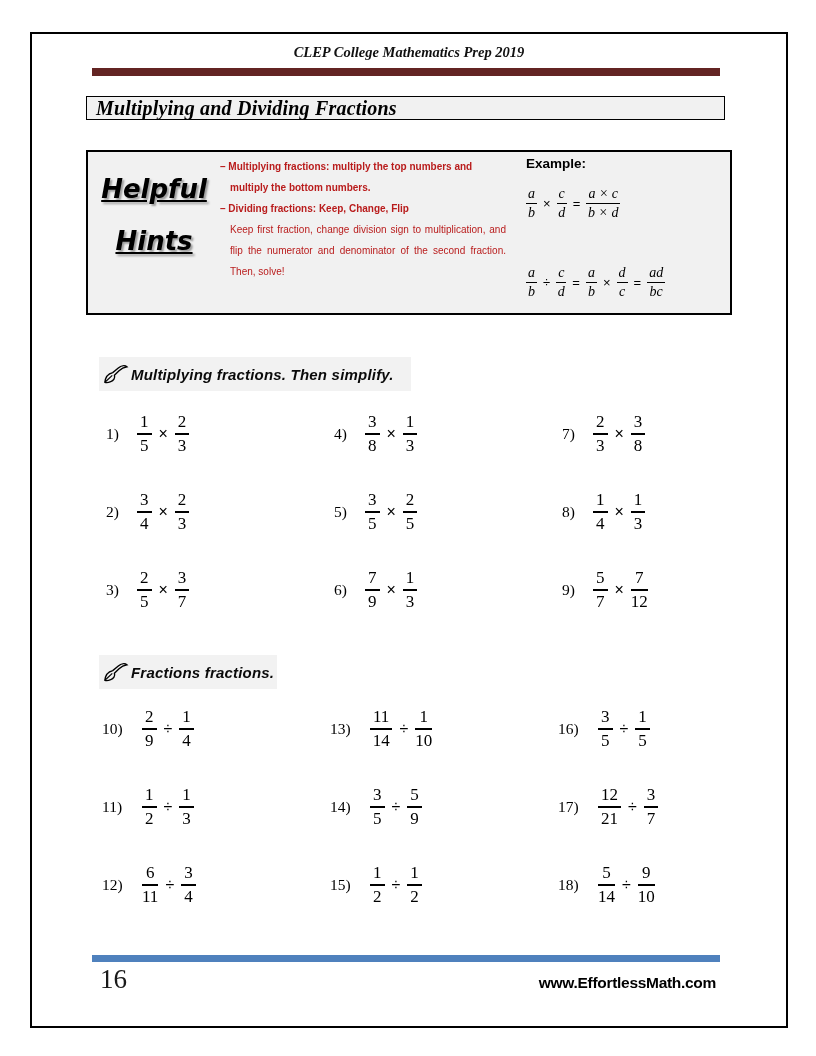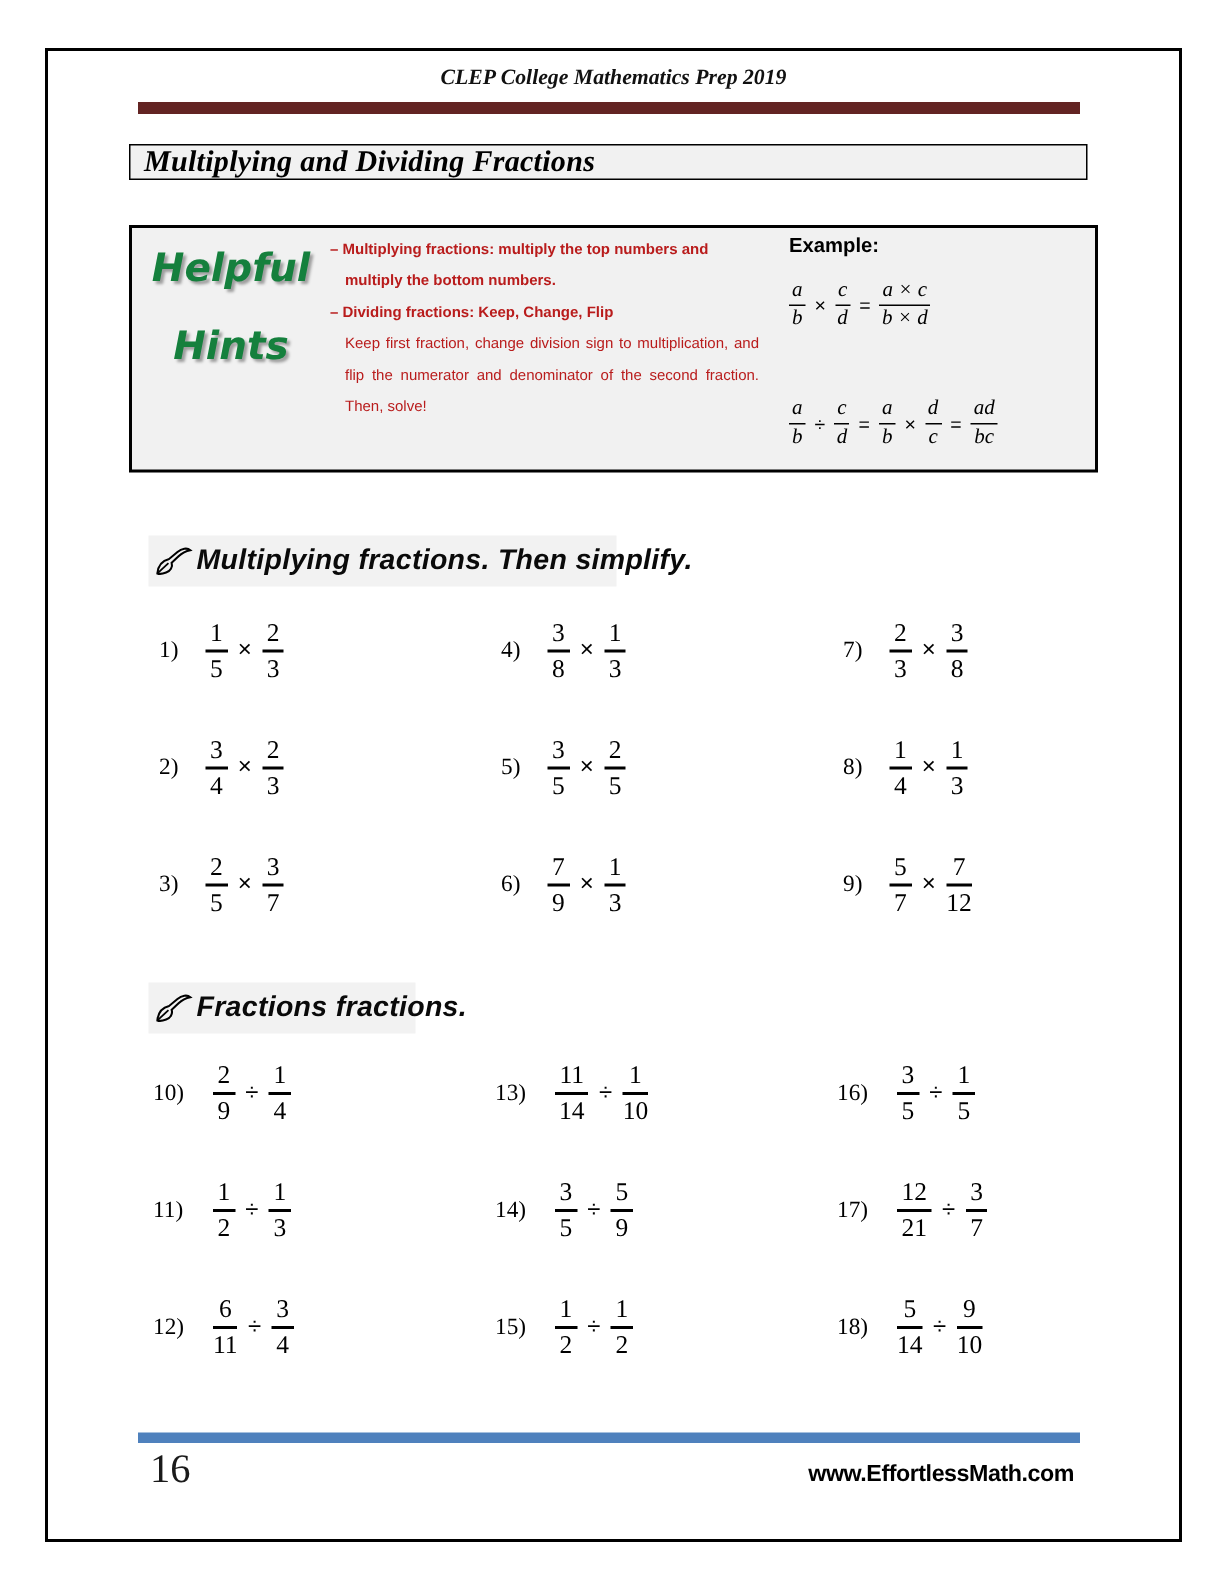--- a/index.html
+++ b/index.html
@@ -35,24 +35,25 @@
     font-weight:bold; font-style:italic; font-size:20px; color:#000;
     letter-spacing:0.2px;
   }
 
   .hints-box {
     position:absolute; top:116px; left:54px; width:646px; height:165px;
     border:2px solid #000; background:#f1f1f1;
     display:flex;
   }
   .hints-label {
-    width:132px; text-align:center; padding-top:12px;
+    width:132px; text-align:center; padding-top:22px;
     font-family:"DejaVu Sans", sans-serif;
-    font-style:italic; font-weight:bold; font-size:26px; color:#15803d;
+    font-style:italic; font-weight:bold; font-size:26px; color:#000000;
     text-shadow:2px 2px 2px rgba(0,0,0,0.35);
+    text-decoration:underline;
   }
   .hints-label div:last-child { margin-top:22px; }
 
   .hints-body {
     width:298px; padding:4px 12px 0 0; font-size:10px; line-height:21px; color:#b91c1c;
   }
   .hints-body p.b { font-weight:bold; padding-left:10px; text-indent:-10px; }
   .hints-body p.j { font-weight:normal; text-align:justify; padding-left:10px; }
 
   .example { flex:1; padding:4px 4px 0 8px; }
@@ -67,21 +68,21 @@
   .formula .frac .num { display:block; border-bottom:1.4px solid #000; padding:0 2px 1px; }
   .formula .frac .den { display:block; padding-top:1px; }
   .formula .op { font-style:normal; font-size:13px; margin:0 6px; font-family:"Liberation Sans", sans-serif; }
 
   .section-head {
     position:absolute; height:34px; background:#f2f2f2;
     display:flex; align-items:center; padding:0 8px 0 4px;
   }
   .section-head .icon { width:26px; height:24px; margin-right:2px; flex:none; }
   .section-head span.txt {
-    font-weight:bold; font-style:italic; font-size:19px; color:#0a0a0a;
+    font-weight:bold; font-style:italic; font-size:15px; color:#0a0a0a;
     letter-spacing:0.2px; white-space:nowrap;
   }
   .section-head-1 { top:323px; left:67px; width:312px; }
   .section-head-2 { top:621px; left:67px; width:178px; }
 
   .grid {
     position:absolute; display:grid;
     grid-template-columns:228px 228px 228px;
     grid-auto-flow:column;
   }

